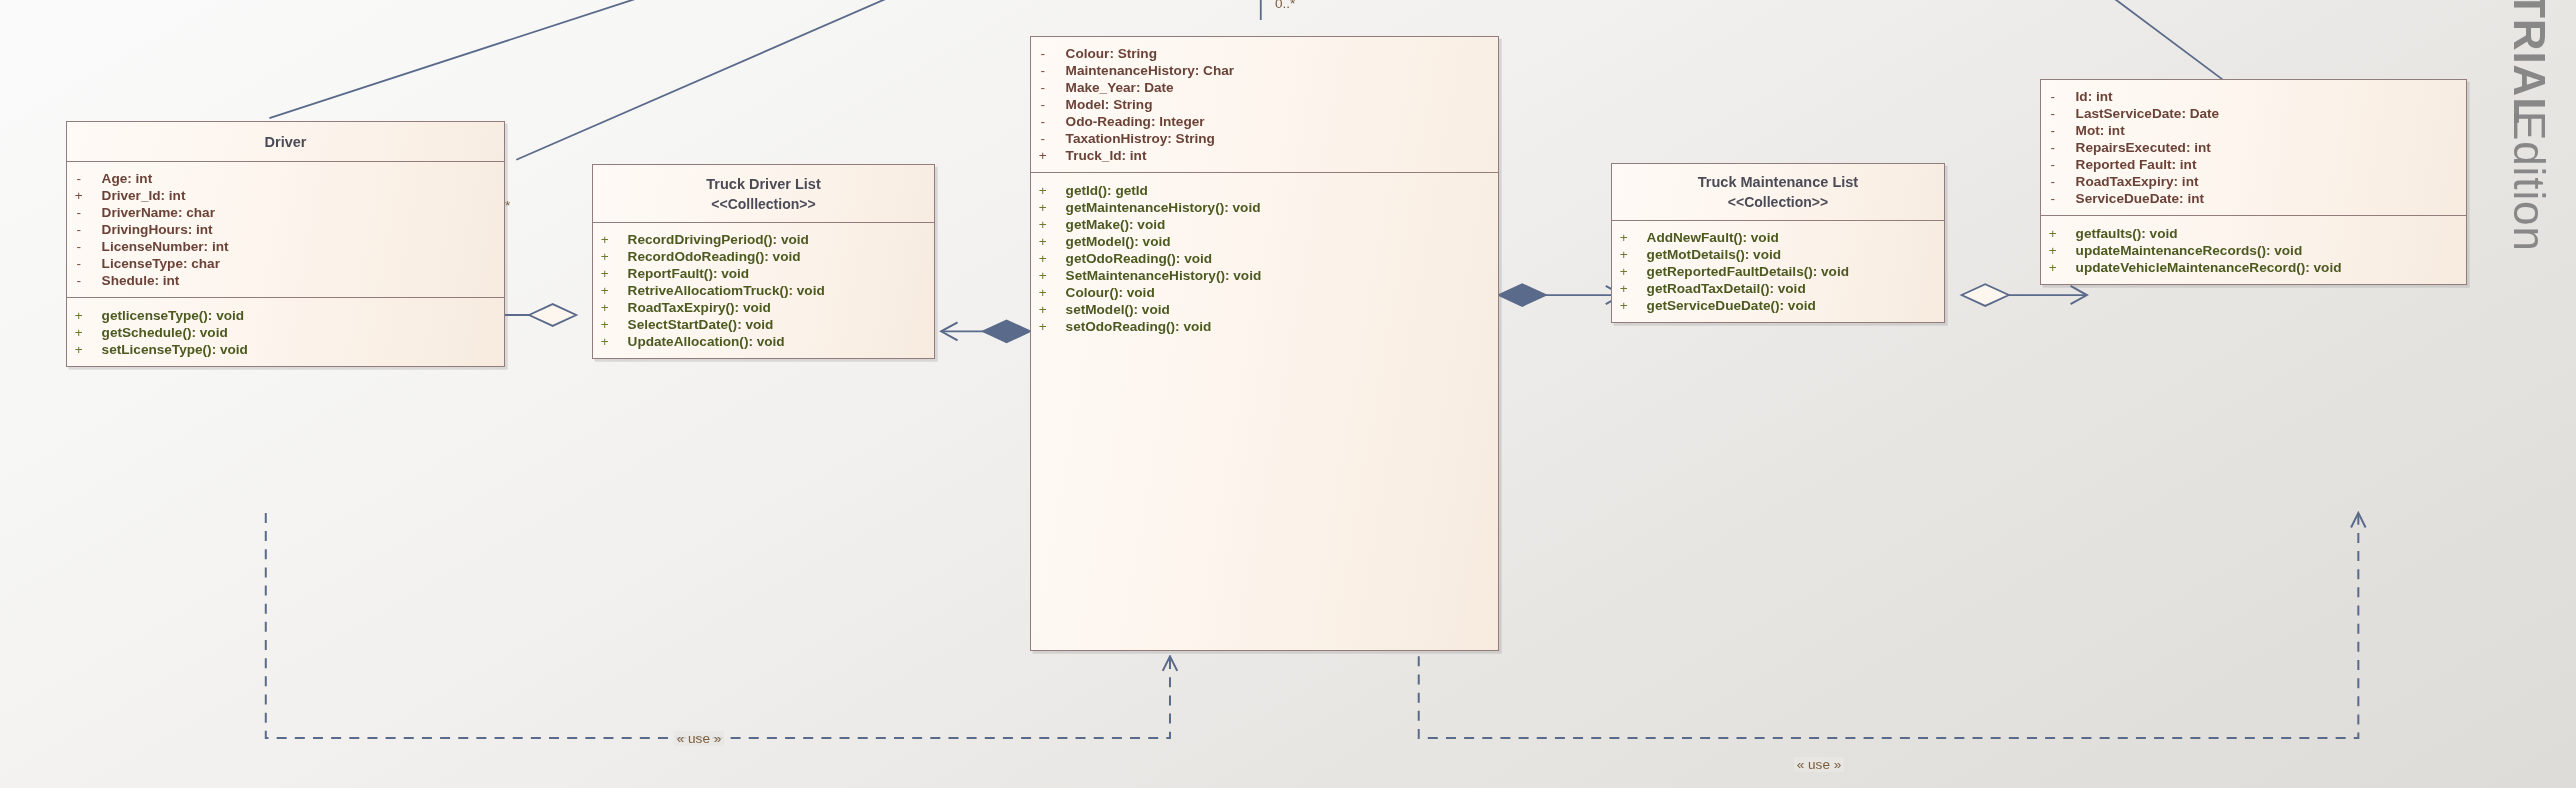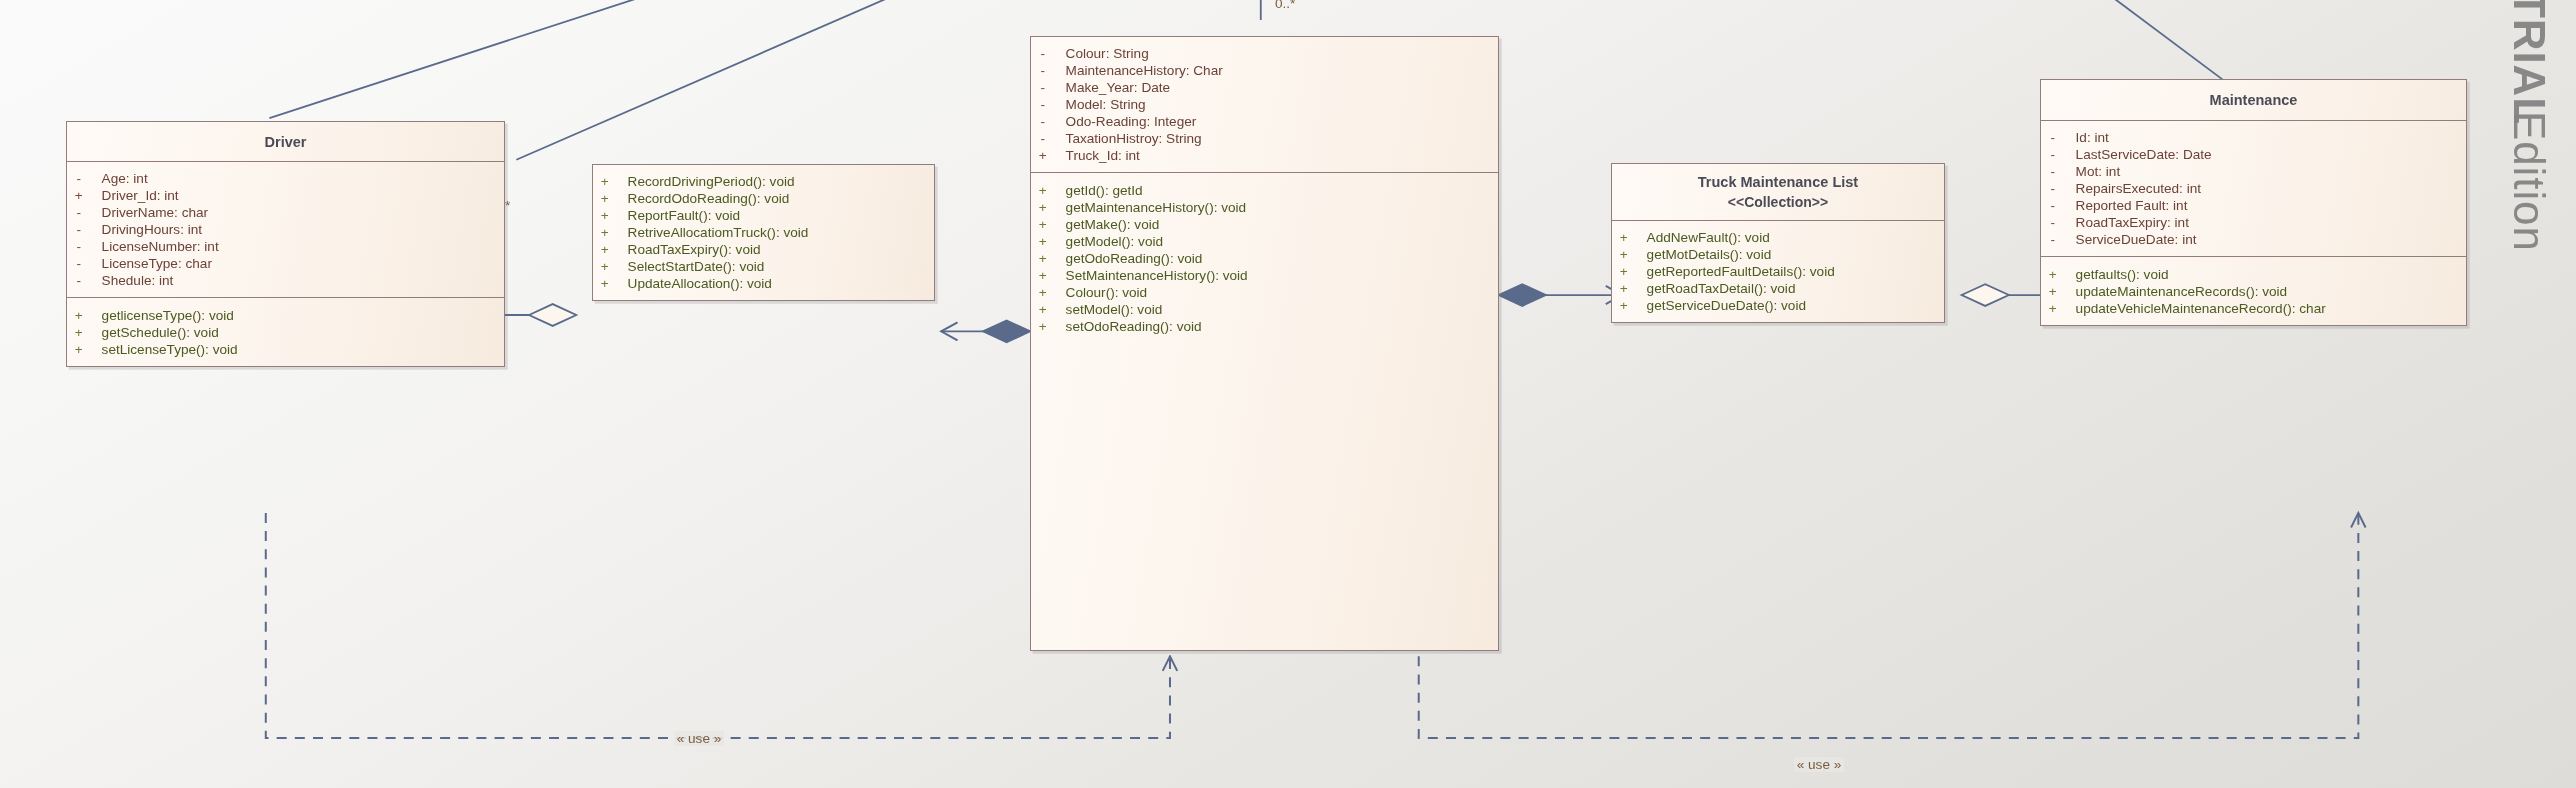--- a/index.html
+++ b/index.html
@@ -86,21 +86,21 @@
     display: inline-block;
     width: 23.6px;
     text-align: center;
     flex: 0 0 23.6px;
     font-size: 13.6px;
   }
   .uml .member.attr .vis { color: #7a4a3c; }
   .uml .member.attr .nm  { color: #6b4237; }
   .uml .member.op .vis   { color: #6b7a2f; }
   .uml .member.op .nm    { color: #4c5a20; }
-  .uml .nm { padding-left: 11px; }
+  .uml .nm { padding-left: 11px; font-weight: bold; }
 
   
   .linklabel {
     position: absolute;
     font-size: 13.6px;
     color: #6b4a33;
     white-space: nowrap;
   }
   .linklabel.mult { color: #7a5c3e; }
   .linklabel.usetag {
@@ -214,20 +214,24 @@
           <span class="nm">getSchedule(): void</span>
         </div>
       <div class="member op">
           <span class="vis">+</span>
           <span class="nm">setLicenseType(): void</span>
         </div>
     </div>
   </div>
 
   <div class="uml" style="left:592px; top:164px; width:343px;">
+    <div class="title" style="height:58px;">
+      <span>Truck Driver List</span>
+      <span class="stereo">&lt;&lt;Colllection&gt;&gt;</span>
+    </div>
     <div class="compartment">
       <div class="member op">
           <span class="vis">+</span>
           <span class="nm">RecordDrivingPeriod(): void</span>
         </div>
       <div class="member op">
           <span class="vis">+</span>
           <span class="nm">RecordOdoReading(): void</span>
         </div>
       <div class="member op">
@@ -347,23 +351,20 @@
           <span class="nm">getRoadTaxDetail(): void</span>
         </div>
       <div class="member op">
           <span class="vis">+</span>
           <span class="nm">getServiceDueDate(): void</span>
         </div>
     </div>
   </div>
 
   <div class="uml" style="left:2040px; top:79px; width:427px;">
-    <div class="title" style="height:41px;">
-      <span>Maintenance</span>
-    </div>
     <div class="compartment">
       <div class="member attr">
           <span class="vis">-</span>
           <span class="nm">Id: int</span>
         </div>
       <div class="member attr">
           <span class="vis">-</span>
           <span class="nm">LastServiceDate: Date</span>
         </div>
       <div class="member attr">
@@ -391,21 +392,21 @@
       <div class="member op">
           <span class="vis">+</span>
           <span class="nm">getfaults(): void</span>
         </div>
       <div class="member op">
           <span class="vis">+</span>
           <span class="nm">updateMaintenanceRecords(): void</span>
         </div>
       <div class="member op">
           <span class="vis">+</span>
-          <span class="nm">updateVehicleMaintenanceRecord(): char</span>
+          <span class="nm">updateVehicleMaintenanceRecord(): void</span>
         </div>
     </div>
   </div>
 
   <div class="watermark" style="left:2554px; top:-9px; font-size:44px;">TRIAL</div>
   <div class="watermark light" style="left:2554px; top:111px; font-size:44px;">Edition</div>
 
 </div>
 
 

